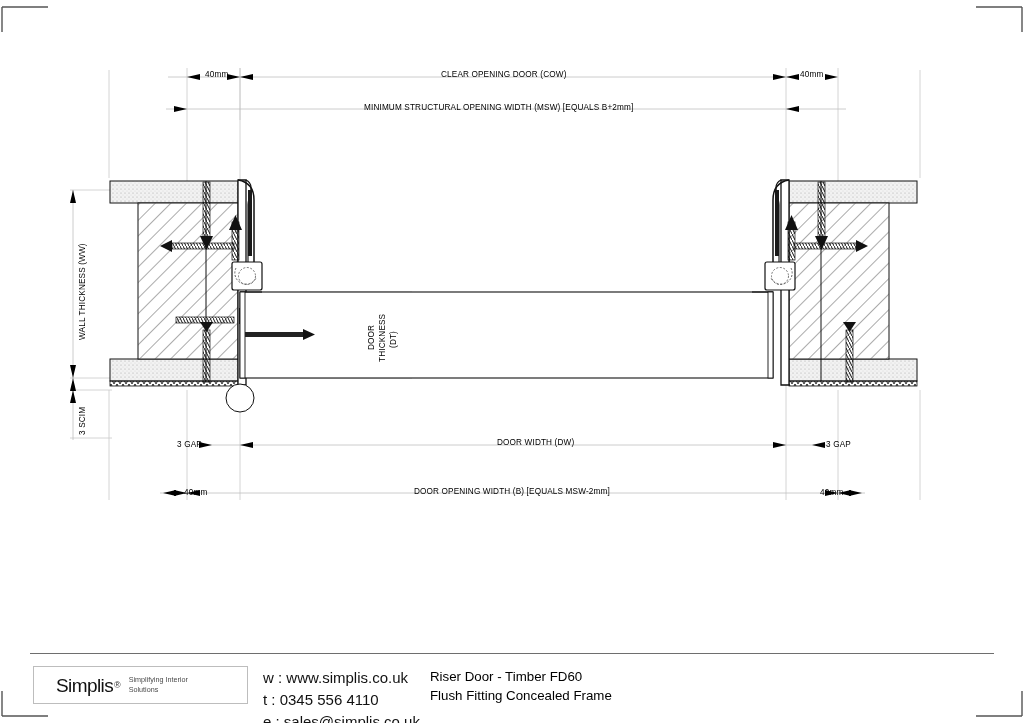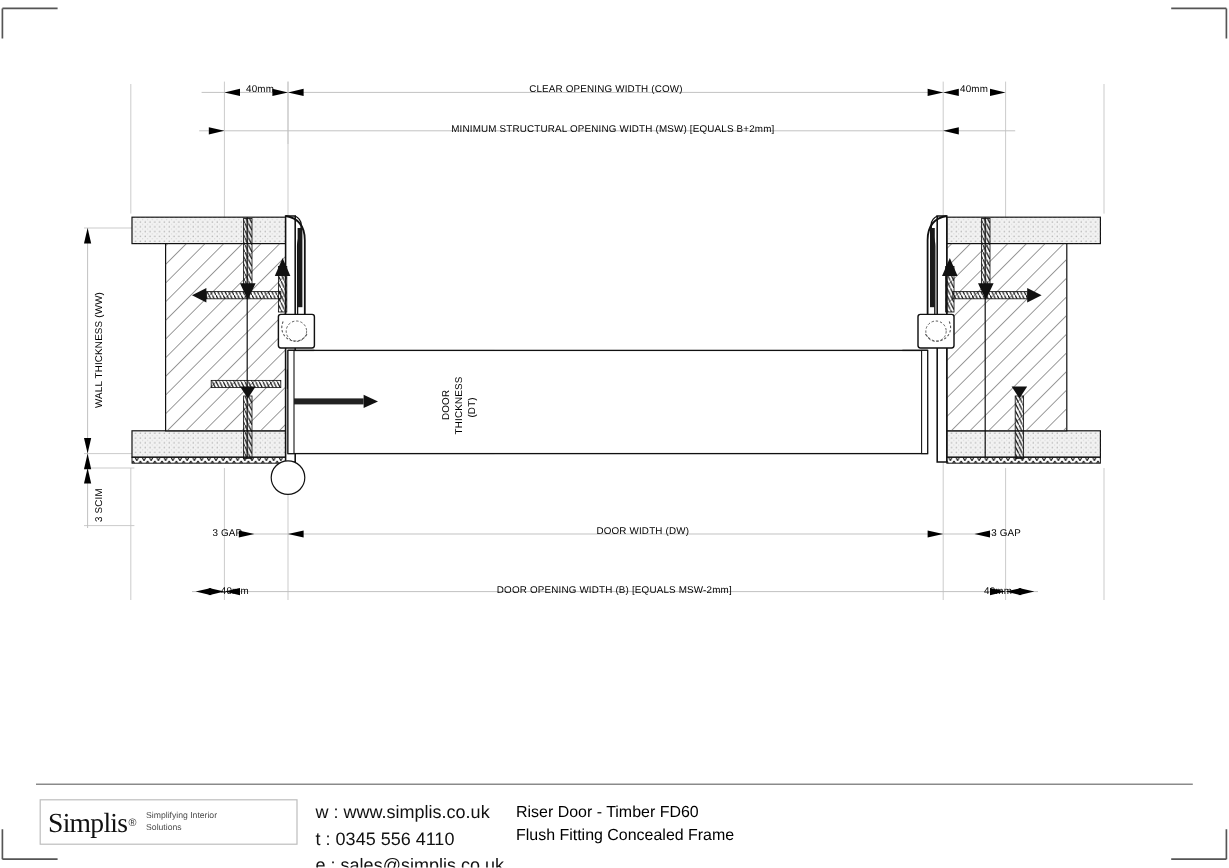--- a/index.html
+++ b/index.html
@@ -63,26 +63,27 @@
     top: 21px;
     width: 215px;
     height: 38px;
     border: 1px solid #bdbdbd;
     box-sizing: border-box;
     display: flex;
     align-items: center;
     padding-left: 6px;
   }
   #logo-word {
-    font-family: Liberation Serif, serif;
-    font-size: 23px;
+    font-family: Liberation Sans, sans-serif;
+    font-size: 19px;
     font-weight: 400;
     letter-spacing: -0.6px;
     color: #111;
     line-height: 1;
+    margin-left: 16px;
   }
   #logo-reg {
     font-size: 9px;
     vertical-align: super;
     color: #333;
     margin-left: 1px;
   }
   #logo-tag {
     font-size: 7.2px;
     line-height: 1.35;
@@ -334,25 +335,25 @@
       <path d="M303,329 L303,340 L315,334.5 Z" fill="#111"></path>
     </g>
 
     <g>
       <circle cx="240" cy="398" r="14" fill="#ffffff" stroke="#111" stroke-width="1"></circle>
     </g>
   </svg>
 
   <div class="dimtext" style="left:205px; top:70px;">40mm</div>
 
-  <div class="dimtext" style="left:441px; top:70px;">CLEAR OPENING WIDTH (COW)</div>
+  <div class="dimtext" style="left:441px; top:70px;">CLEAR OPENING DOOR (COW)</div>
 
   <div class="dimtext" style="left:800px; top:70px;">40mm</div>
 
-  <div class="dimtext" style="left:364px; top:103px;margin-left:12px;">MINIMUM STRUCTURAL OPENING WIDTH (MSW) [EQUALS B+2mm]</div>
+  <div class="dimtext" style="left:364px; top:103px;">MINIMUM STRUCTURAL OPENING WIDTH (MSW) [EQUALS B+2mm]</div>
 
   <div class="dimtext" style="left:177px; top:440px;">3 GAP</div>
 
   <div class="dimtext" style="left:473px; top:438px;padding-left:24px;">DOOR WIDTH (DW)</div>
 
   <div class="dimtext" style="left:826px; top:440px;">3 GAP</div>
 
   <div class="dimtext" style="left:184px; top:488px;">40mm</div>
 
   <div class="dimtext" style="left:414px; top:487px;">DOOR OPENING WIDTH (B) [EQUALS MSW-2mm]</div>

